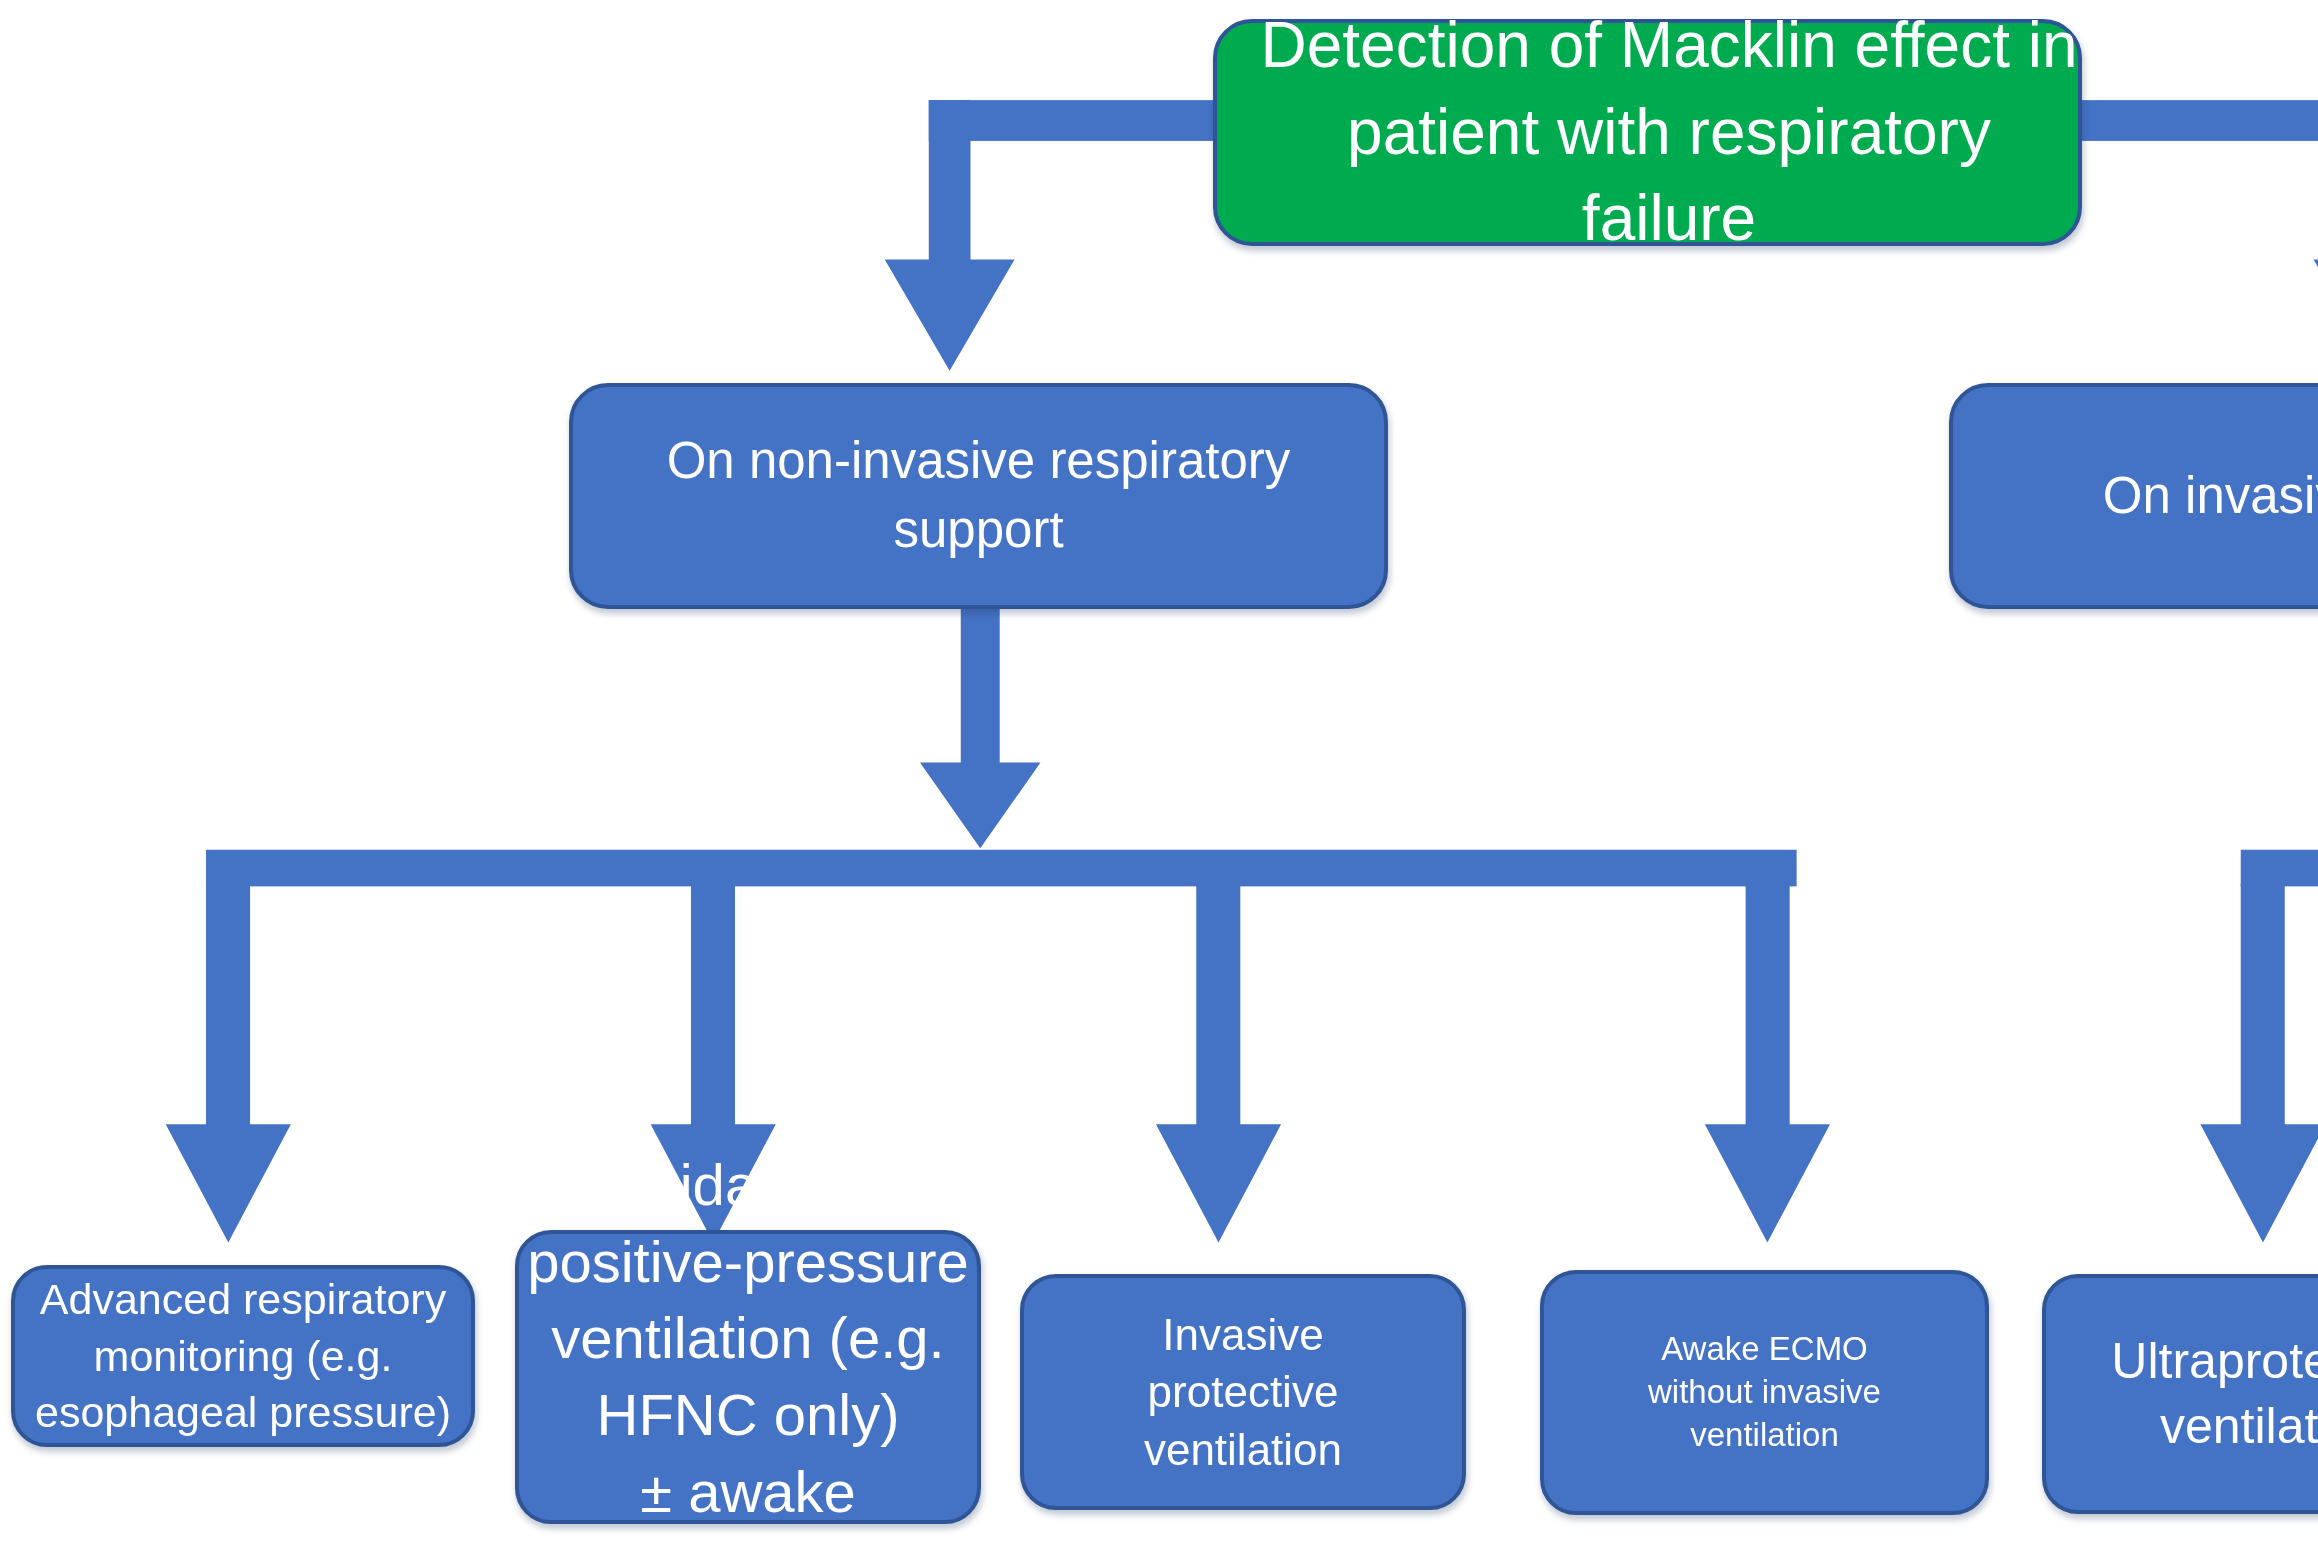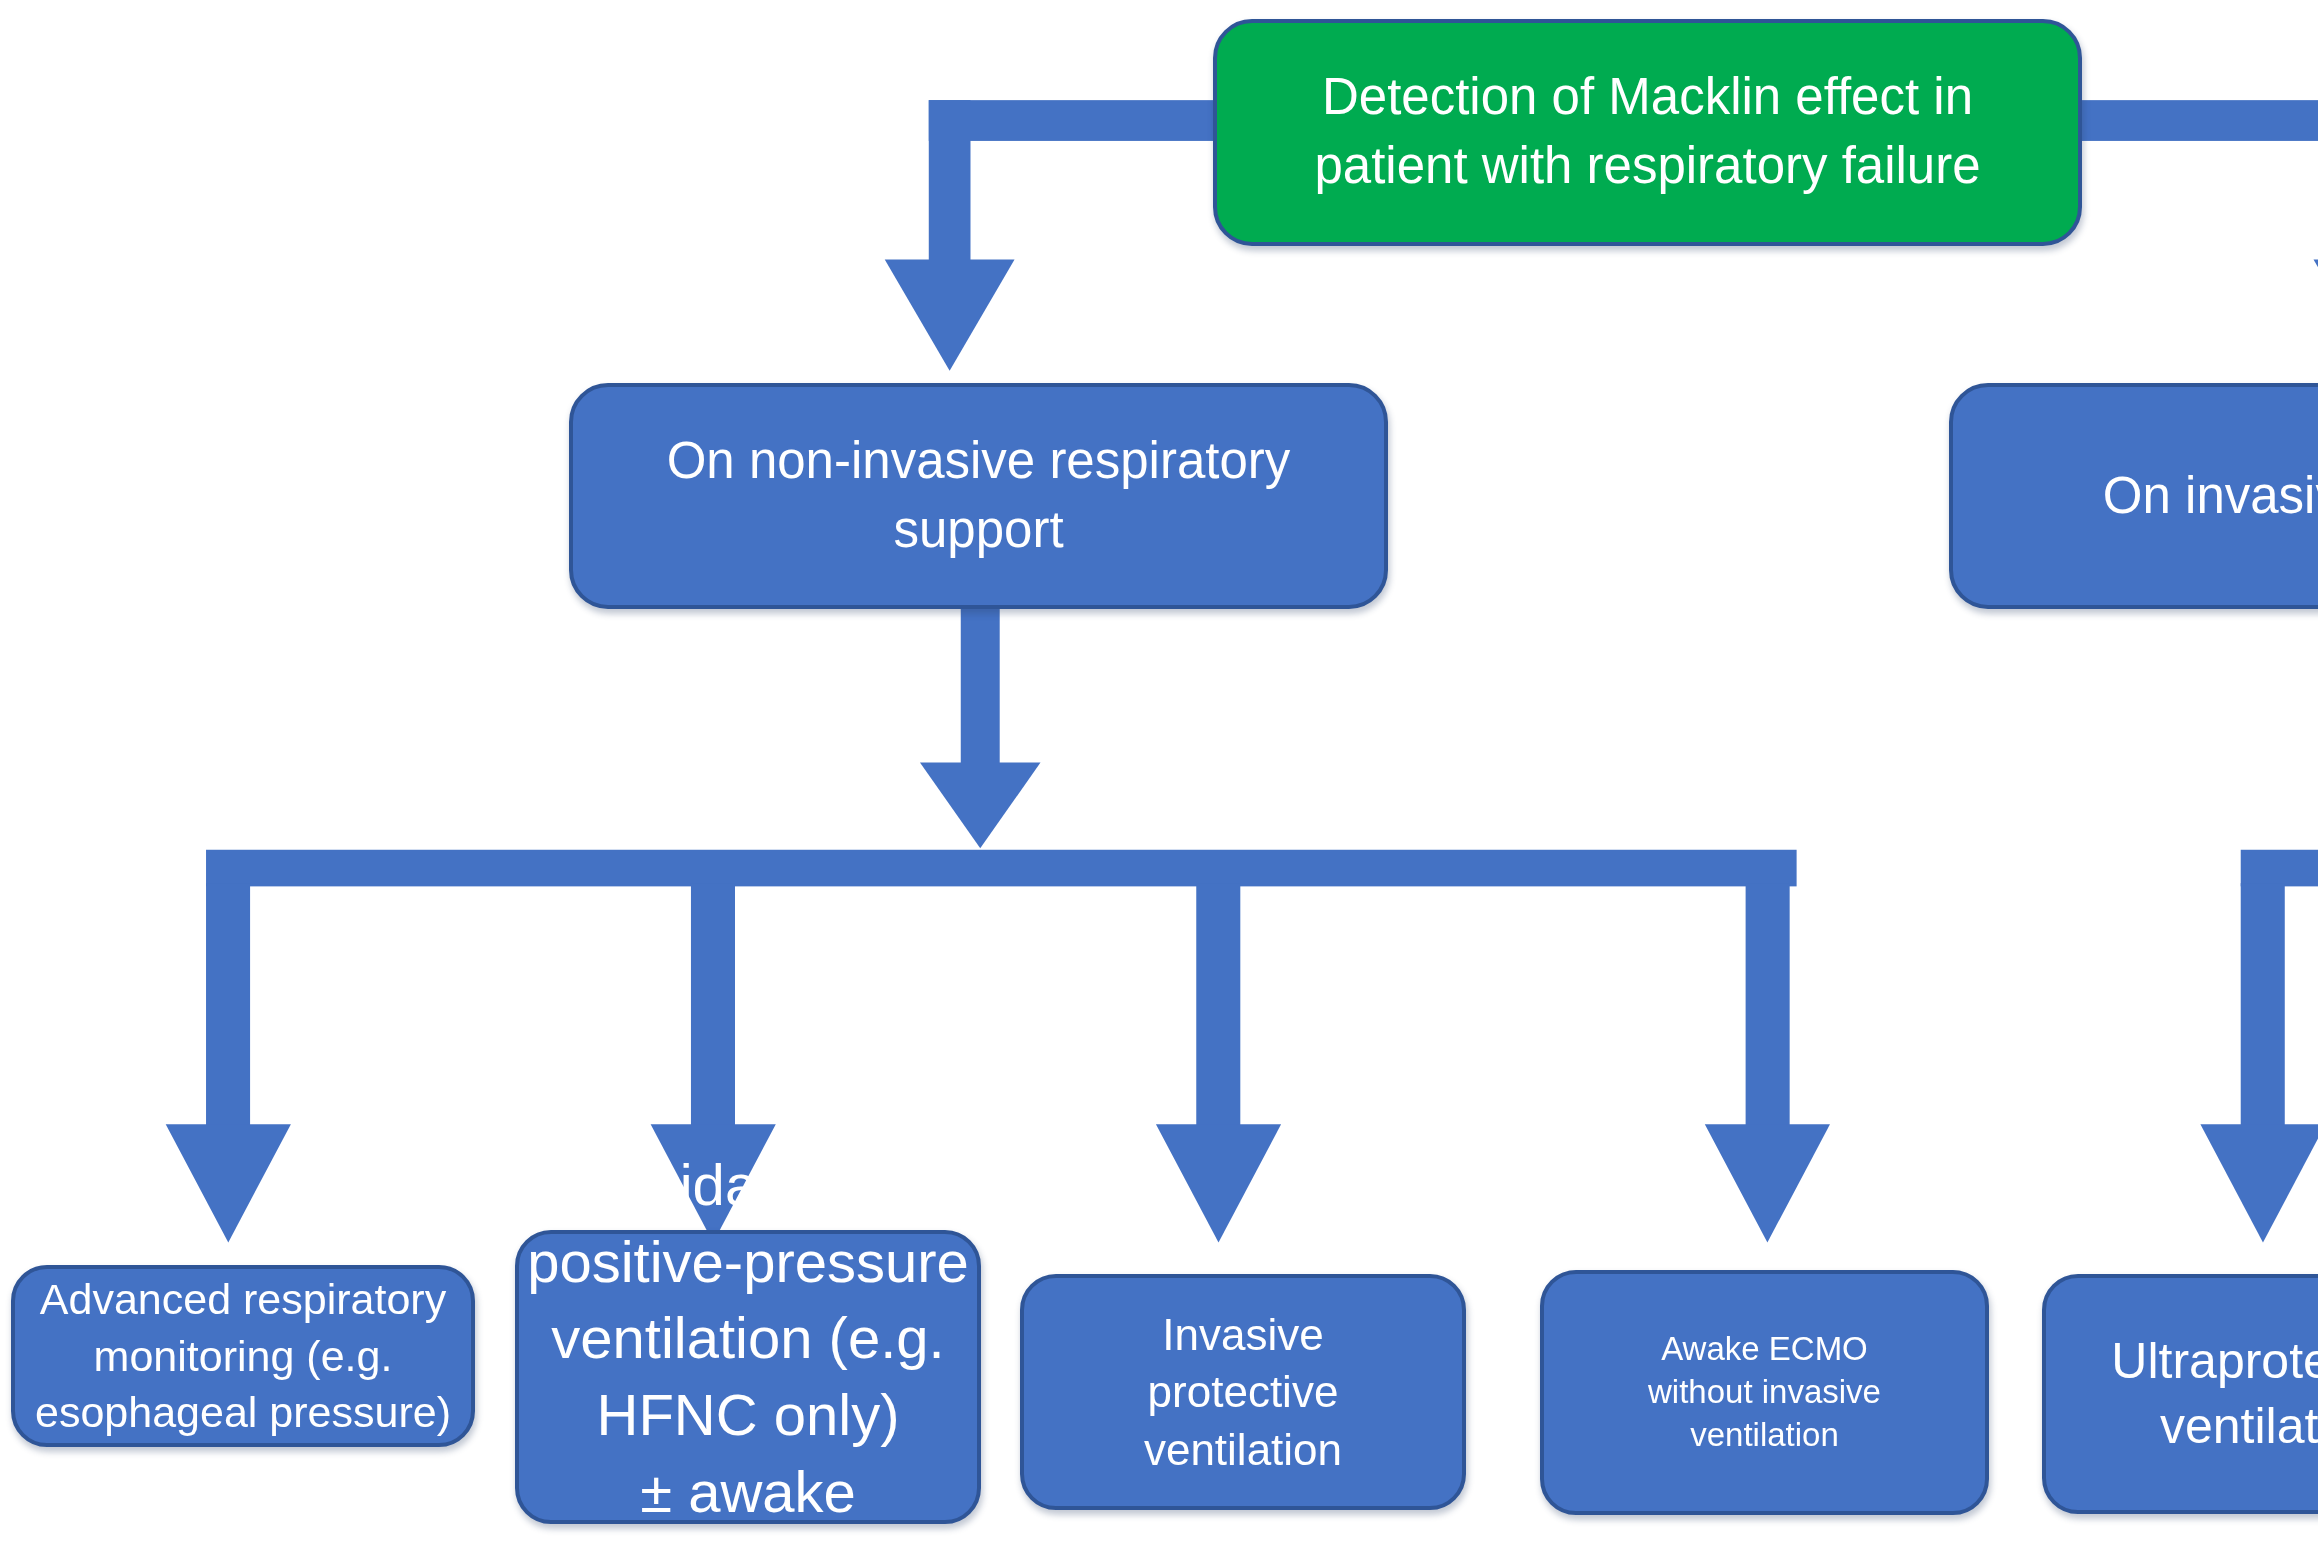--- a/index.html
+++ b/index.html
@@ -24,21 +24,21 @@
     background:var(--color-blue);
     border:4.6px solid var(--color-border);
     border-radius:39px;
     color:var(--color-text);
     display:flex;align-items:center;justify-content:center;
     text-align:center;
     box-shadow:1.9px 4.6px 6.5px rgba(40,60,100,0.28);
   }
   .node-label{white-space:pre-line;display:block;}
   .node.green{background:var(--color-green);}
-  .root-node      {left:1213px;top:18.5px;  width:869px;height:227px;font-size:51px;line-height:1.35;}
+  .root-node      {left:1213px;top:18.5px;  width:869px;height:227px;font-size:64px;line-height:1.35;padding-left:43px;}
   .noninvasive-node{left:569px;top:383px; width:819px;height:226px;font-size:51px;line-height:1.35;}
   .invasive-node  {left:1949px;top:383px; width:818px;height:226px;font-size:51px;line-height:1.35;}
   .leaf{border-radius:36px;}
   .monitoring-node      {left:11px;  top:1265px;width:464px;height:182px;font-size:43px; line-height:1.32;}
   .avoidance-node       {left:515px;top:1230px;width:466px;height:294px;font-size:58px; line-height:1.32;}
   .protective-node      {left:1020px;top:1274px;width:446px; height:236px;font-size:44px;line-height:1.3;}
   .awake-ecmo-node      {left:1540px;top:1270px;width:449px; height:245px;font-size:33px;line-height:1.3;}
   .ultraprotective-node {left:2042px;top:1274px;width:461px; height:240px;font-size:50px;line-height:1.3;}
 </style>
 </head>

